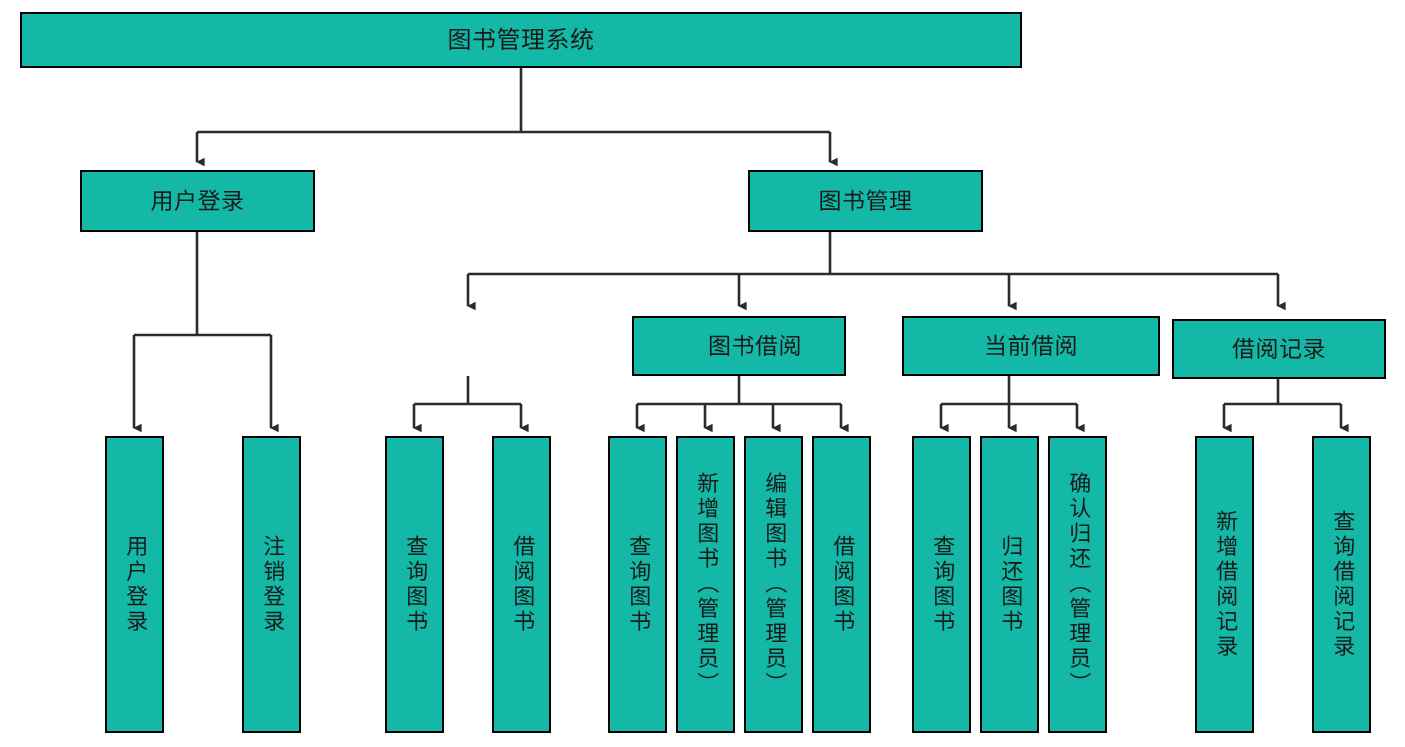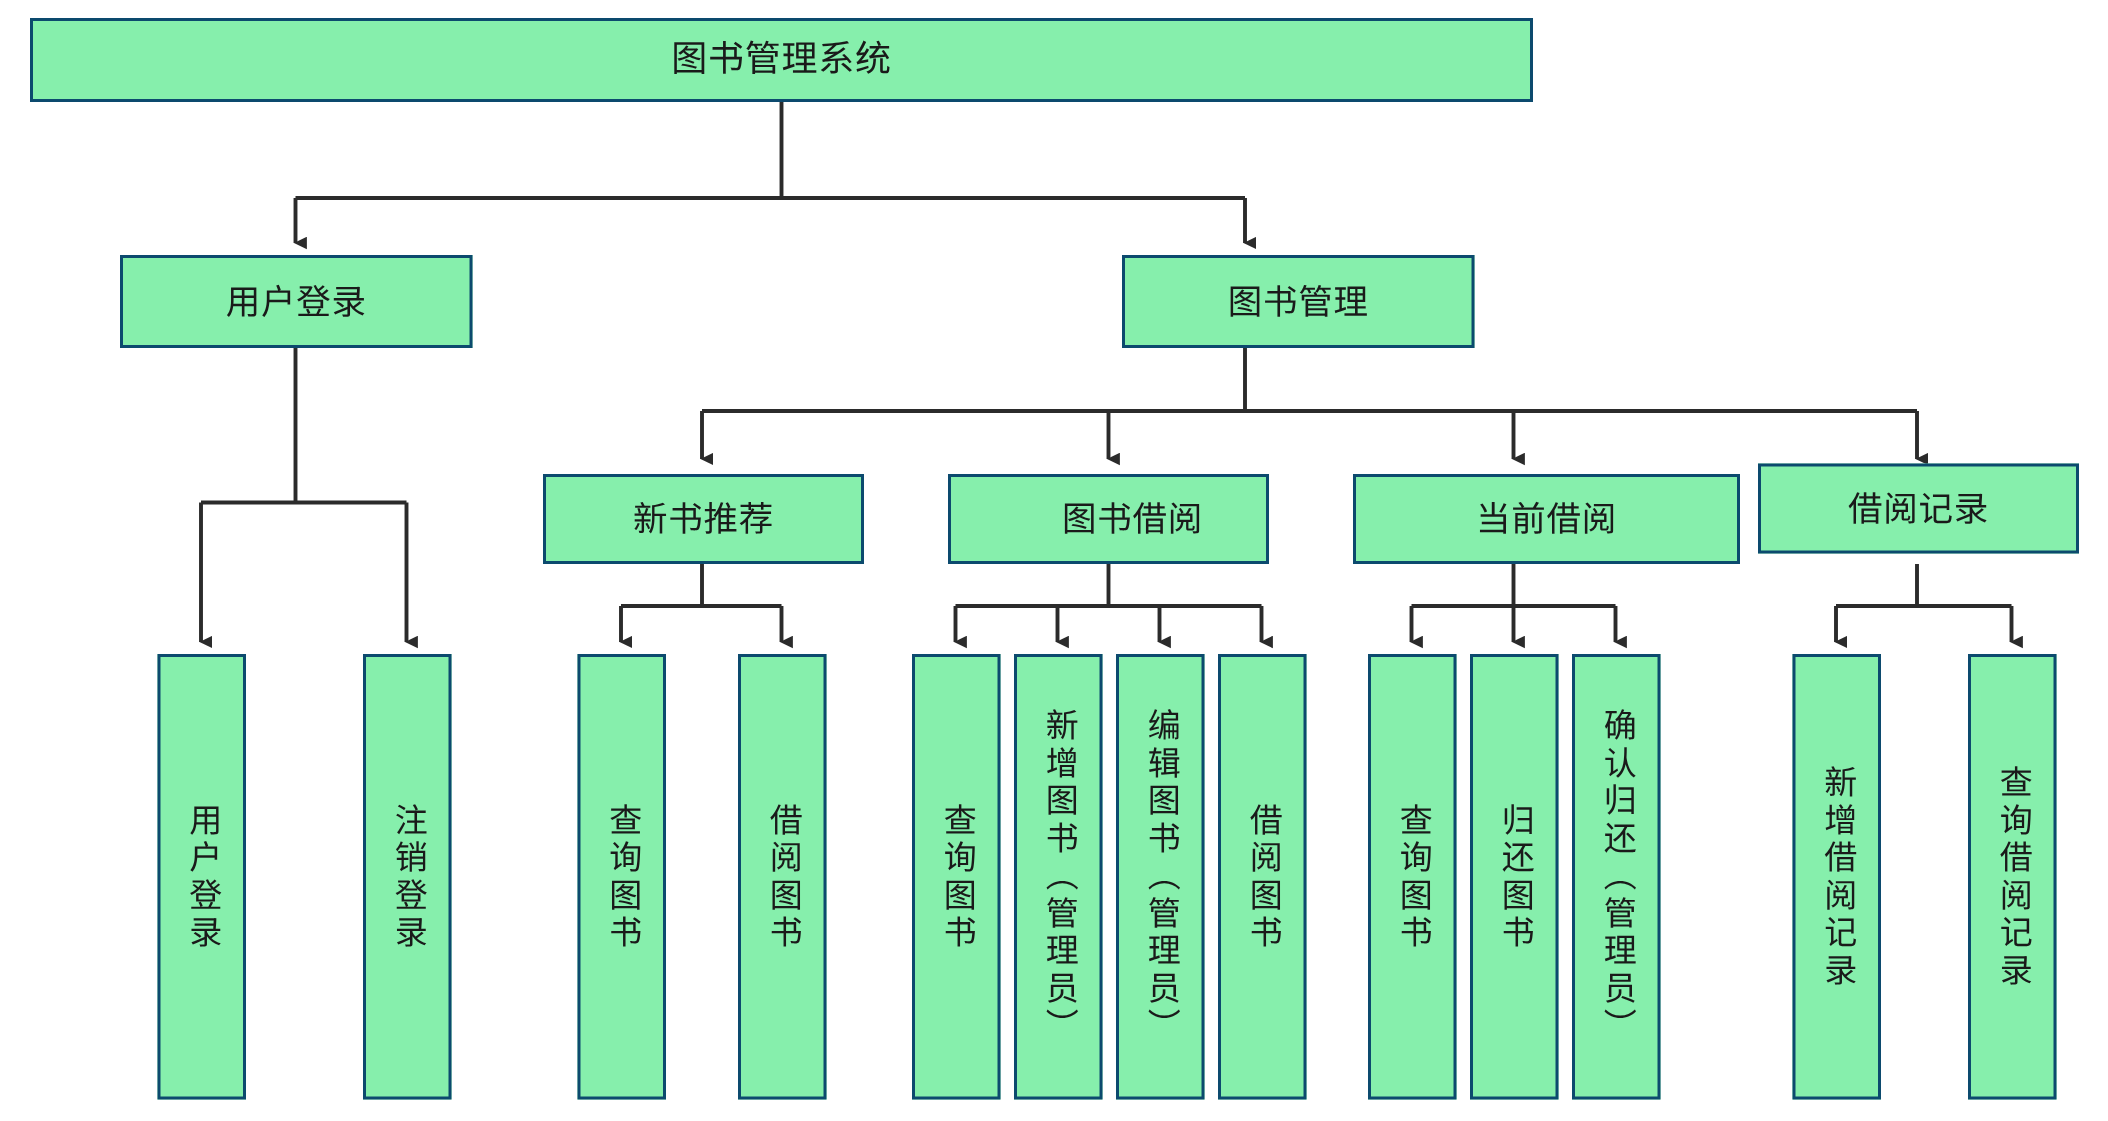--- a/index.html
+++ b/index.html
@@ -24,22 +24,22 @@
     position: absolute;
     left: 0;
     top: 0;
     width: 1405px;
     height: 747px;
     pointer-events: none;
   }
   .node {
     position: absolute;
     box-sizing: border-box;
-    background: #86efac;
-    border: 2px solid #0c4a6e;
+    background: #14b8a6;
+    border: 2px solid #000000;
     display: flex;
     align-items: center;
     justify-content: center;
     z-index: 2;
   }
   .node-label {
     font-size: 23px;
     line-height: 1.15;
     color: #1a1a1a;
     white-space: nowrap;
@@ -128,33 +128,30 @@
   </div>
 
   <div class="node level2" style="left:80px; top:170px; width:235px; height:62px;">
     <span class="node-label">用户登录</span>
   </div>
 
   <div class="node level2" style="left:712px; top:170px; width:235px; height:62px;margin-left:36px;">
     <span class="node-label">图书管理</span>
   </div>
 
-  <div class="node level3" style="left:362px; top:316px; width:214px; height:60px;">
-    <span class="node-label">新书推荐</span>
-  </div>
 
   <div class="node level3" style="left:632px; top:316px; width:214px; height:60px;padding-left:32px;">
     <span class="node-label">图书借阅</span>
   </div>
 
   <div class="node level3" style="left:902px; top:316px; width:258px; height:60px;text-align:right;">
     <span class="node-label">当前借阅</span>
   </div>
 
-  <div class="node level3" style="left:1172px; top:309px; width:214px; height:60px;text-align:center;">
+  <div class="node level3" style="left:1172px; top:319px; width:214px; height:60px;text-align:center;">
     <span class="node-label">借阅记录</span>
   </div>
 
   <div class="node vertical" style="left:105px; top:436px; width:59px; height:297px;">
     <span class="node-label">用户登录</span>
   </div>
 
   <div class="node vertical" style="left:242px; top:436px; width:59px; height:297px;">
     <span class="node-label">注销登录</span>
   </div>

